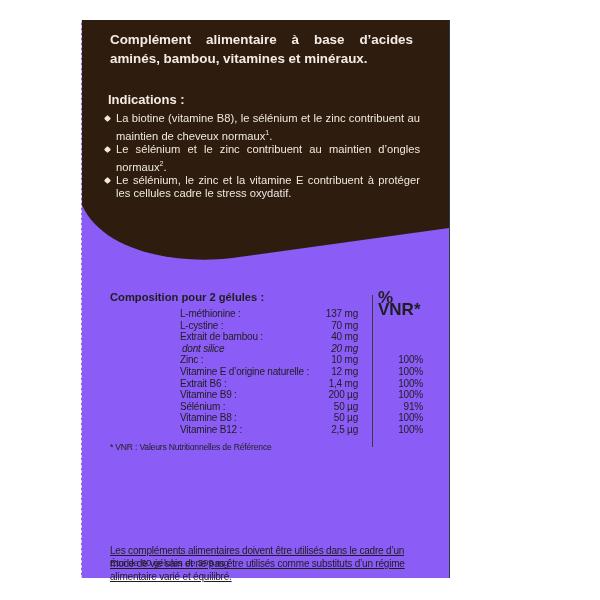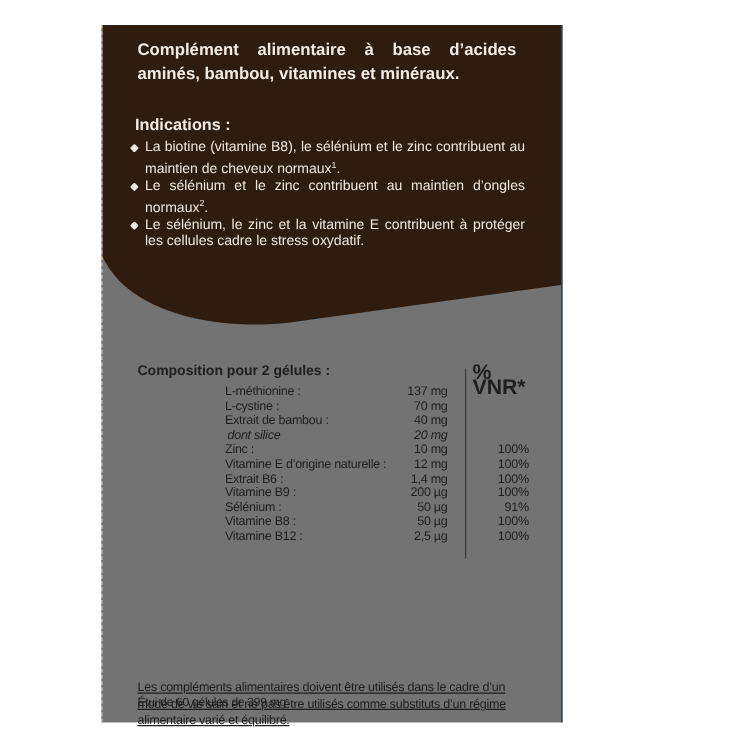--- a/index.html
+++ b/index.html
@@ -2,21 +2,21 @@
 <html><head>
   <meta charset="utf-8">
   <style>
     html, body { margin: 0; padding: 0; }
     body {
       width: 600px; height: 600px; background: #ffffff; position: relative; overflow: hidden;
       font-family: "Liberation Sans", sans-serif; color: #1a1a1a;
     }
     .panel {
       position: absolute; left: 81px; top: 20px; width: 367px; height: 558px;
-      background: #737373;
+      background: #8b5cf6;
       border-right: 1.5px solid #2b3a44;
       border-left: 1px dashed #d4d4d4;
     }
     .brown {
       position: absolute; left: 0; top: 0; width: 367px; height: 240px;
     }
     .brown svg { display: block; }
     .intro {
       position: absolute; left: 28px; top: 10px; width: 303px;
       color: #f4ece4; font-weight: bold; font-size: 13.4px; line-height: 19px;
@@ -142,17 +142,18 @@
     <div class="row">
       <span class="lbl">Vitamine B8 :</span>
       <span class="qty">50 µg</span>
       <span class="pct">100%</span>
     </div>
     <div class="row">
       <span class="lbl">Vitamine B12 :</span>
       <span class="qty">2,5 µg</span>
       <span class="pct">100%</span>
     </div>
+    <div class="footnote">* VNR : Valeurs Nutritionnelles de Référence</div>
   </div>
 
   <div class="notice">Les compléments alimentaires doivent être utilisés dans le cadre d’un mode de vie sain et ne pas être utilisés comme substituts d’un régime alimentaire varié et équilibré.</div>
   <div class="package">Étui de 60 gélules de 399 mg</div>
 </div>
 
 </body></html>

